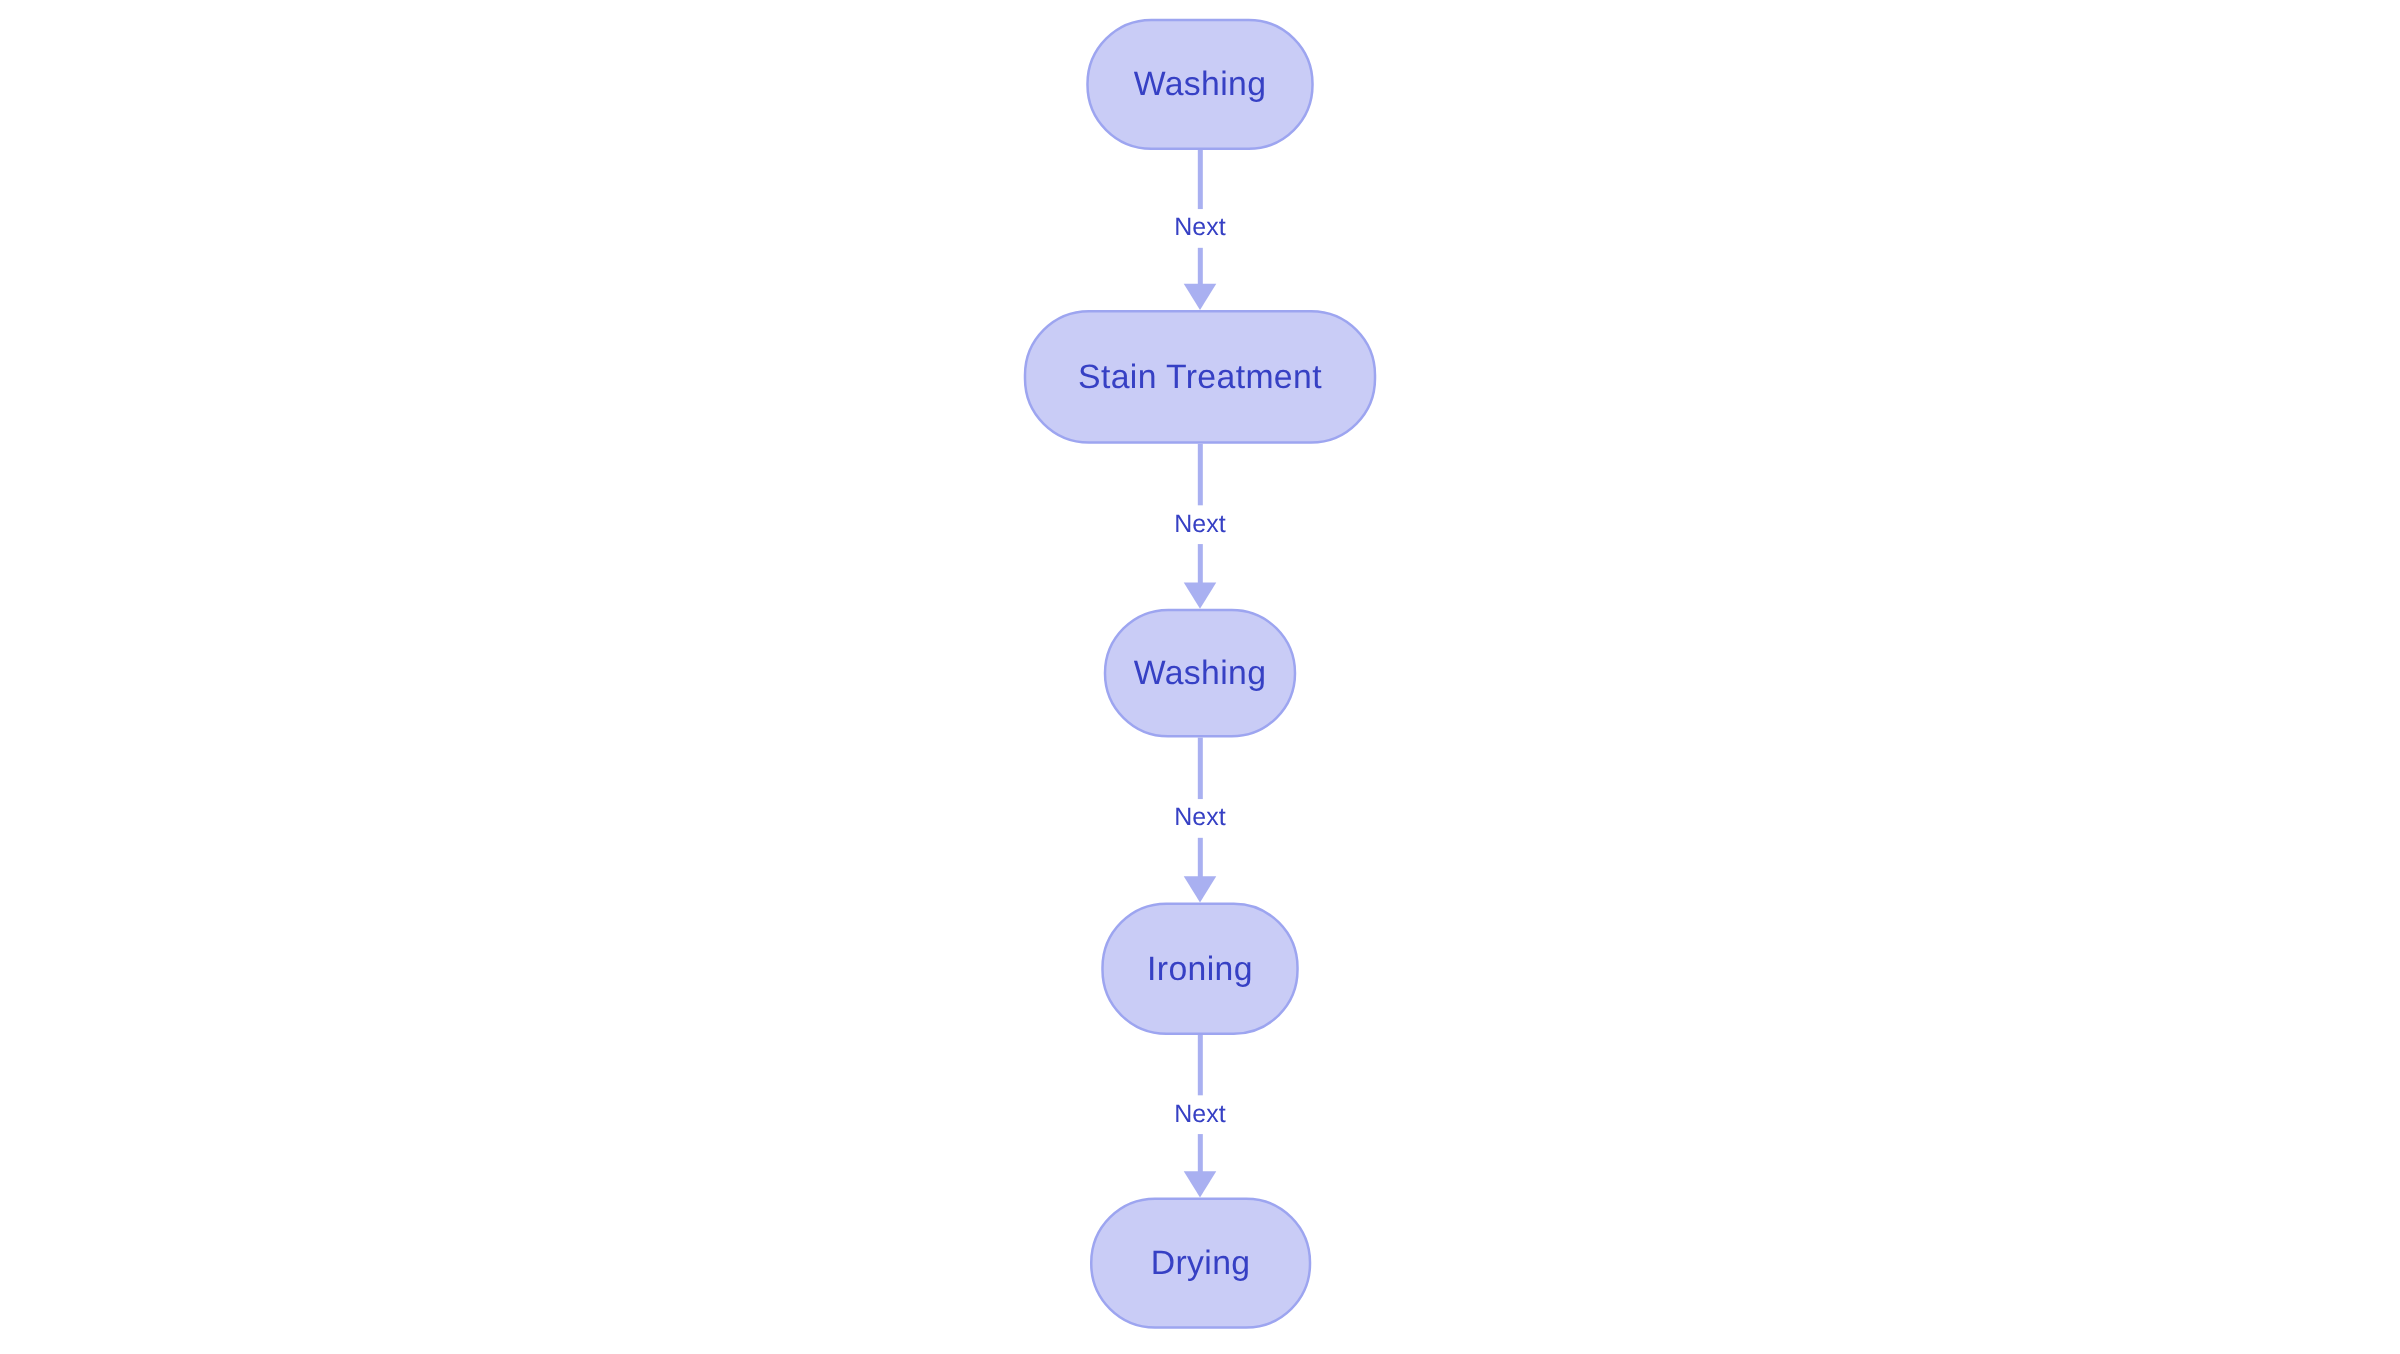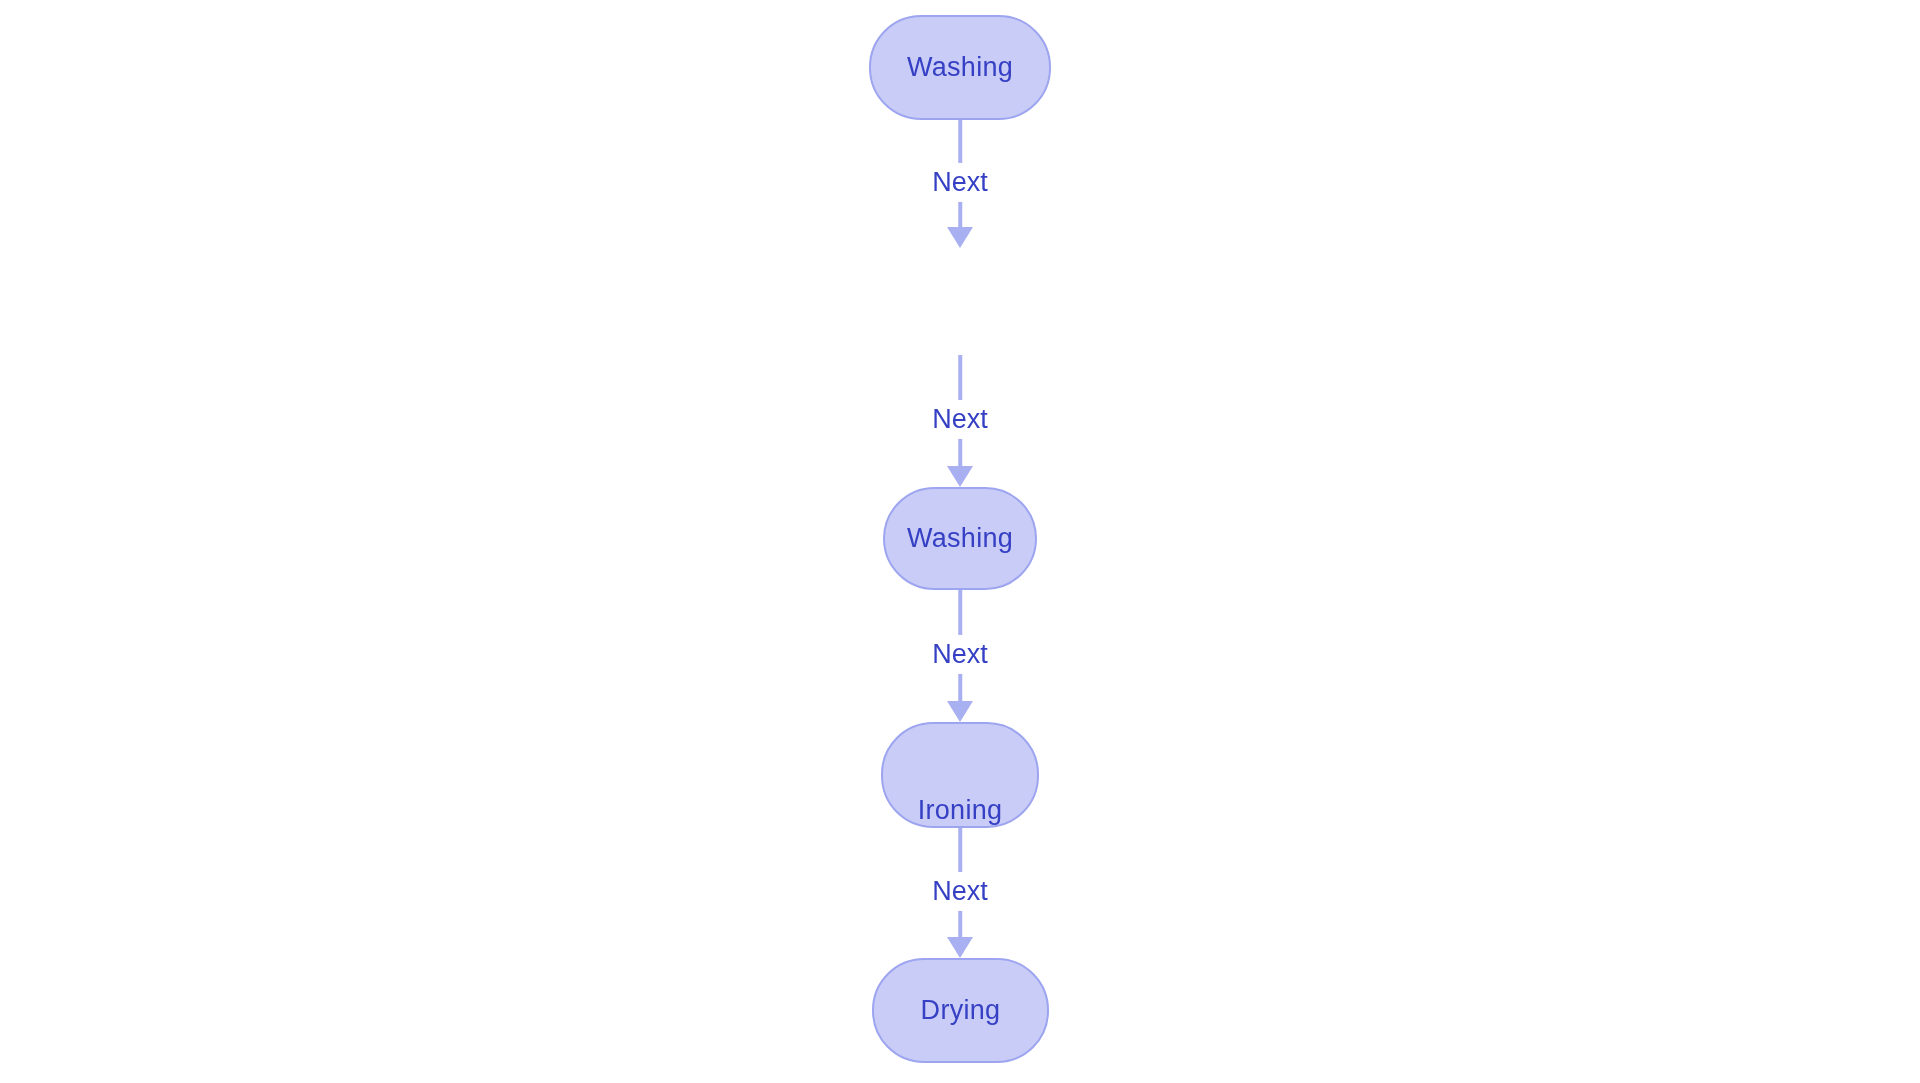--- a/index.html
+++ b/index.html
@@ -49,21 +49,21 @@
     background: var(--connector-color, #a9b0f1);
   }
   .connector-label {
     position: absolute;
     top: 50%;
     left: 50%;
     transform: translate(-50%, -54%);
     background: var(--bg, #ffffff);
     padding: 4px 6px;
     color: var(--text-color, #3640c4);
-    font-size: 27px;
+    font-size: 20px;
     white-space: nowrap;
   }
   .arrowhead {
     position: absolute;
     bottom: 0;
     left: 50%;
     transform: translateX(-50%);
     width: 0;
     height: 0;
     border-left: 13px solid transparent;
@@ -73,26 +73,29 @@
 </style>
 </head>
 <body>
 
 <div class="canvas">
 
   <div class="node" style="left:869px; top:15px; width:182px; height:105px;">
     <span class="node-label">Washing</span>
   </div>
 
+  <div class="node" style="left:819px; top:248px; width:282px; height:107px;">
+    <span class="node-label">Stain Treatment</span>
+  </div>
 
   <div class="node" style="left:883px; top:487px; width:154px; height:103px;">
     <span class="node-label">Washing</span>
   </div>
 
-  <div class="node" style="left:881px; top:722px; width:158px; height:106px;align-items:flex-end;">
+  <div class="node" style="left:881px; top:722px; width:158px; height:106px;">
     <span class="node-label">Ironing</span>
   </div>
 
   <div class="node" style="left:872px; top:958px; width:177px; height:105px;">
     <span class="node-label">Drying</span>
   </div>
 
   <div class="connector" style="top:120px; height:128px;">
     <div class="connector-line"></div>
     <span class="connector-label">Next</span>

